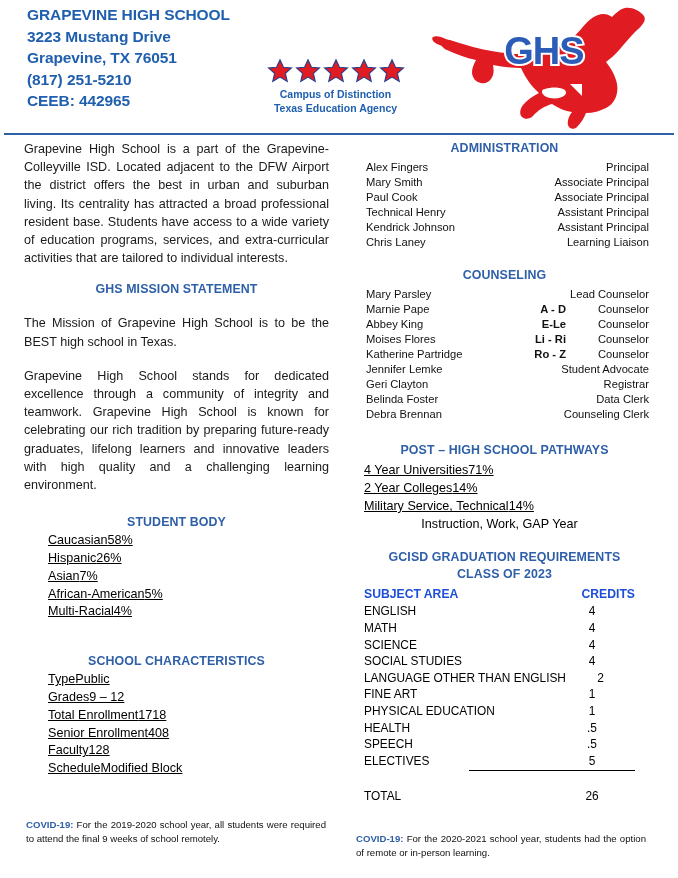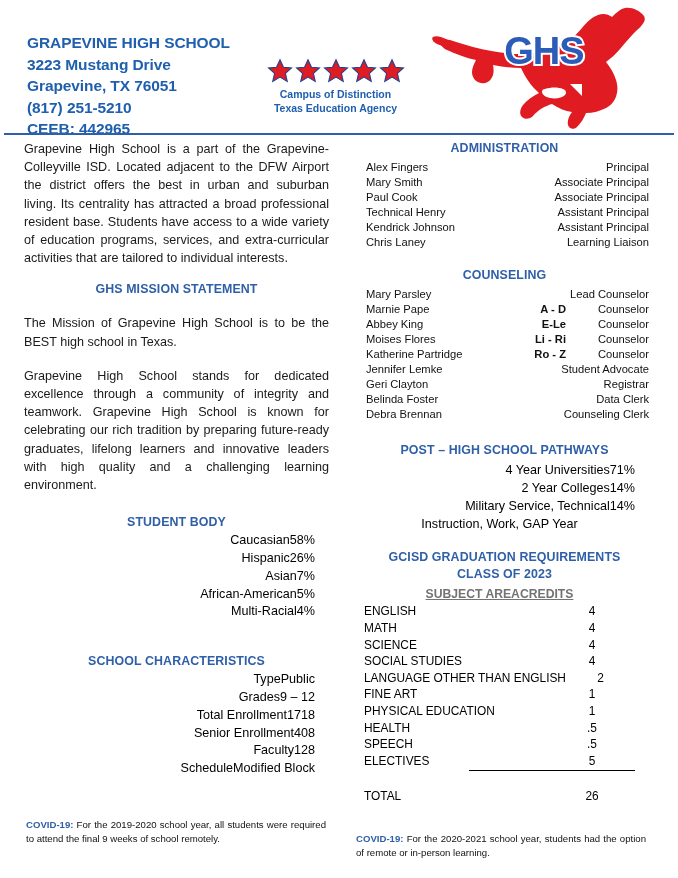--- a/index.html
+++ b/index.html
@@ -23,21 +23,21 @@
   }
 
   
   .header {
     position: relative;
     height: 136px;
   }
   .school-id {
     position: absolute;
     left: 27px;
-    top: 32px;
+    top: 4px;
     line-height: 21.5px;
   }
   .school-id div {
     font-size: 15.5px;
     font-weight: bold;
     color: #1F5FAE;
     letter-spacing: -0.1px;
     white-space: nowrap;
   }
   .distinction {
@@ -113,23 +113,24 @@
     color: #2E5FA8;
     text-align: center;
     margin: 0;
     line-height: 17px;
     letter-spacing: 0.1px;
   }
 
   
   .kv {
     display: flex;
-    justify-content: flex-end;
+    justify-content: flex-start;
     font-size: 12.6px;
     line-height: 17.8px;
+    text-decoration: underline;
   }
   .kv .k { text-align: left; white-space: nowrap; }
   .kv .v { text-align: right; white-space: nowrap; }
 
   .kv-list { margin-top: 1px; }
   .kv-list.indent { padding-left: 24px; padding-right: 14px; }
 
   
   .staff-row {
     display: flex;
@@ -152,26 +153,25 @@
   }
 
   
   .grad-table {
     margin-top: 2px;
     padding-left: 12px;
     padding-right: 22px;
   }
   .grad-head {
     display: flex;
-    justify-content: center;
+    justify-content: space-between;
     font-size: 12.2px;
     font-weight: bold;
-    color: #737373;
+    color: #1d4ed8;
     line-height: 18px;
-    text-decoration: underline;
   }
   .grad-row {
     display: flex;
     font-size: 11.9px;
     line-height: 16.6px;
   }
   .grad-row .subject { flex: 1; text-align: left; white-space: nowrap; }
   .grad-row .credit { width: 86px; text-align: center; white-space: nowrap; }
   .grad-row.total-row { margin-top: 17px; }
   .credit-rule {

